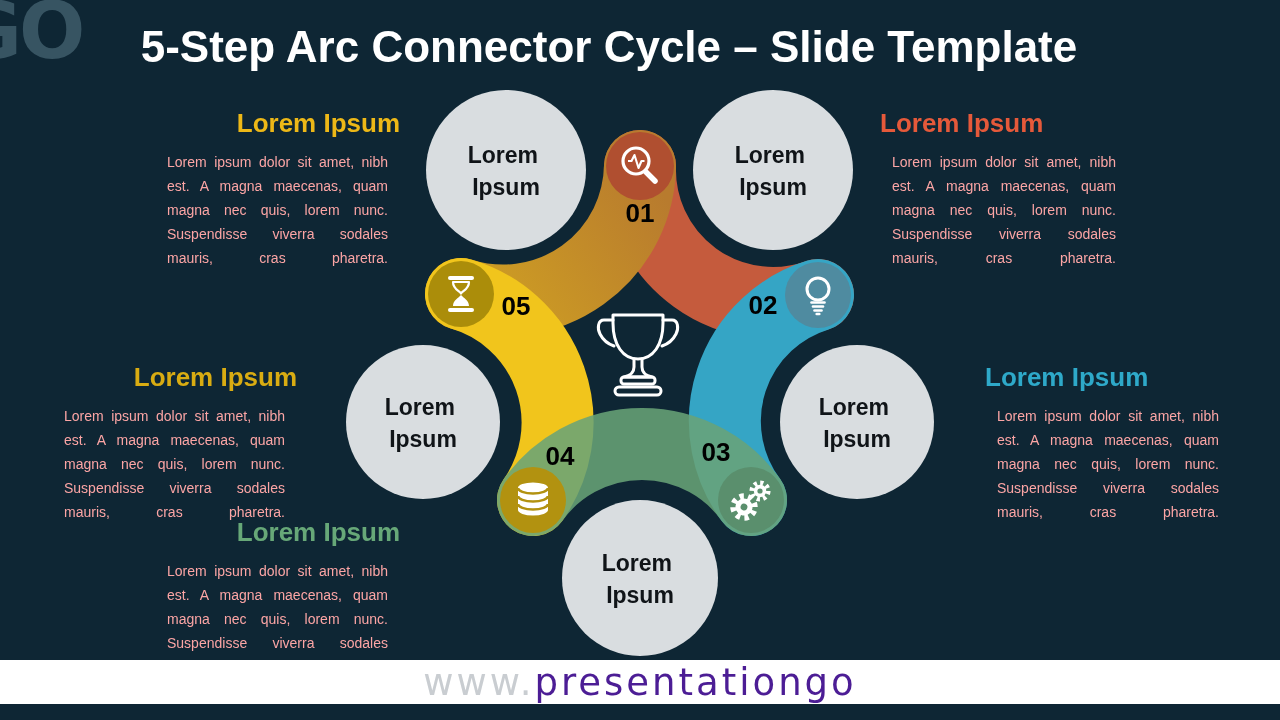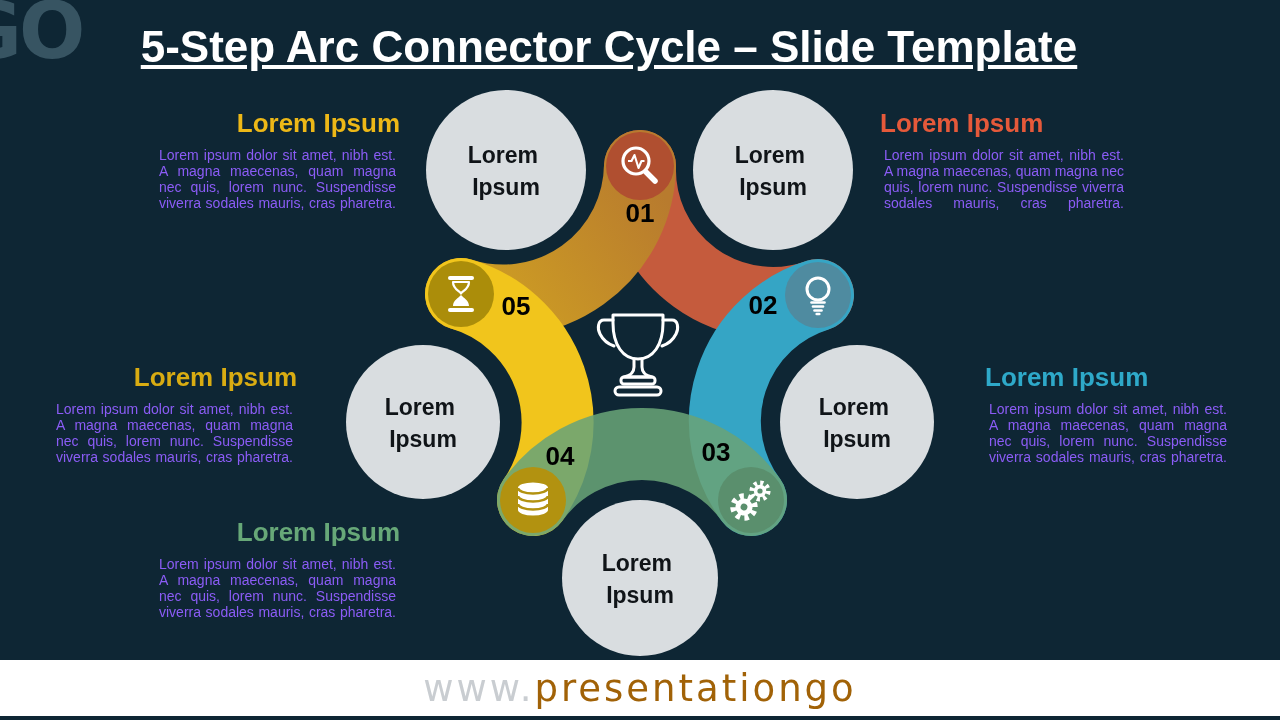--- a/index.html
+++ b/index.html
@@ -13,42 +13,41 @@
     font-family:"DejaVu Sans", sans-serif;
     font-weight:700; font-size:78px; letter-spacing:-3px;
     color:#3a5765; opacity:.95; user-select:none;
   }
   .title{
     position:absolute; left:0; right:0; top:22px; margin:0;
     padding-right:62px;
     text-align:center;
     color:#ffffff; font-weight:700; font-size:44px; line-height:50px;
     letter-spacing:0px;
-    text-decoration:underline;
   }
   .diagram{position:absolute; left:0; top:0; width:1280px; height:720px;}
   .node-label{font-weight:700; font-size:23px; fill:#101418;}
   .step-number{font-weight:700; font-size:26px; fill:#000000;}
   .tb{position:absolute;}
   .tb .tb-heading{
     margin:0 0 9px 0; font-weight:700; font-size:26px; line-height:30px;
   }
   .tb .tb-body{
-    margin:4px; color:#8b5cf6; font-size:14px; line-height:16px;
+    margin:12px; color:#fca5a5; font-size:14px; line-height:24px;
     text-align:justify; text-align-last:justify;
   }
   .tb-right .tb-heading{text-align:right;}
   .tb-left .tb-heading{text-align:left;}
   .footer{
-    position:absolute; left:0; right:0; top:660px; height:56px;
+    position:absolute; left:0; right:0; top:660px; height:44px;
     background:#ffffff; display:flex; align-items:center; justify-content:center;
     font-family:"DejaVu Sans", sans-serif; font-size:37px; letter-spacing:3px;
   }
   .footer .dim{color:#c9cdd1;}
-  .footer .domain{color:#a16207; text-decoration:none; cursor:pointer;}
+  .footer .domain{color:#4c1d95; text-decoration:none; cursor:pointer;}
 </style>
 </head>
 <body>
 
 <div class="slide" style="background-color: rgb(14, 38, 52);">
 
   <div class="logo">GO</div>
 
   <h1 class="title">5-Step Arc Connector Cycle – Slide Template</h1>
 

